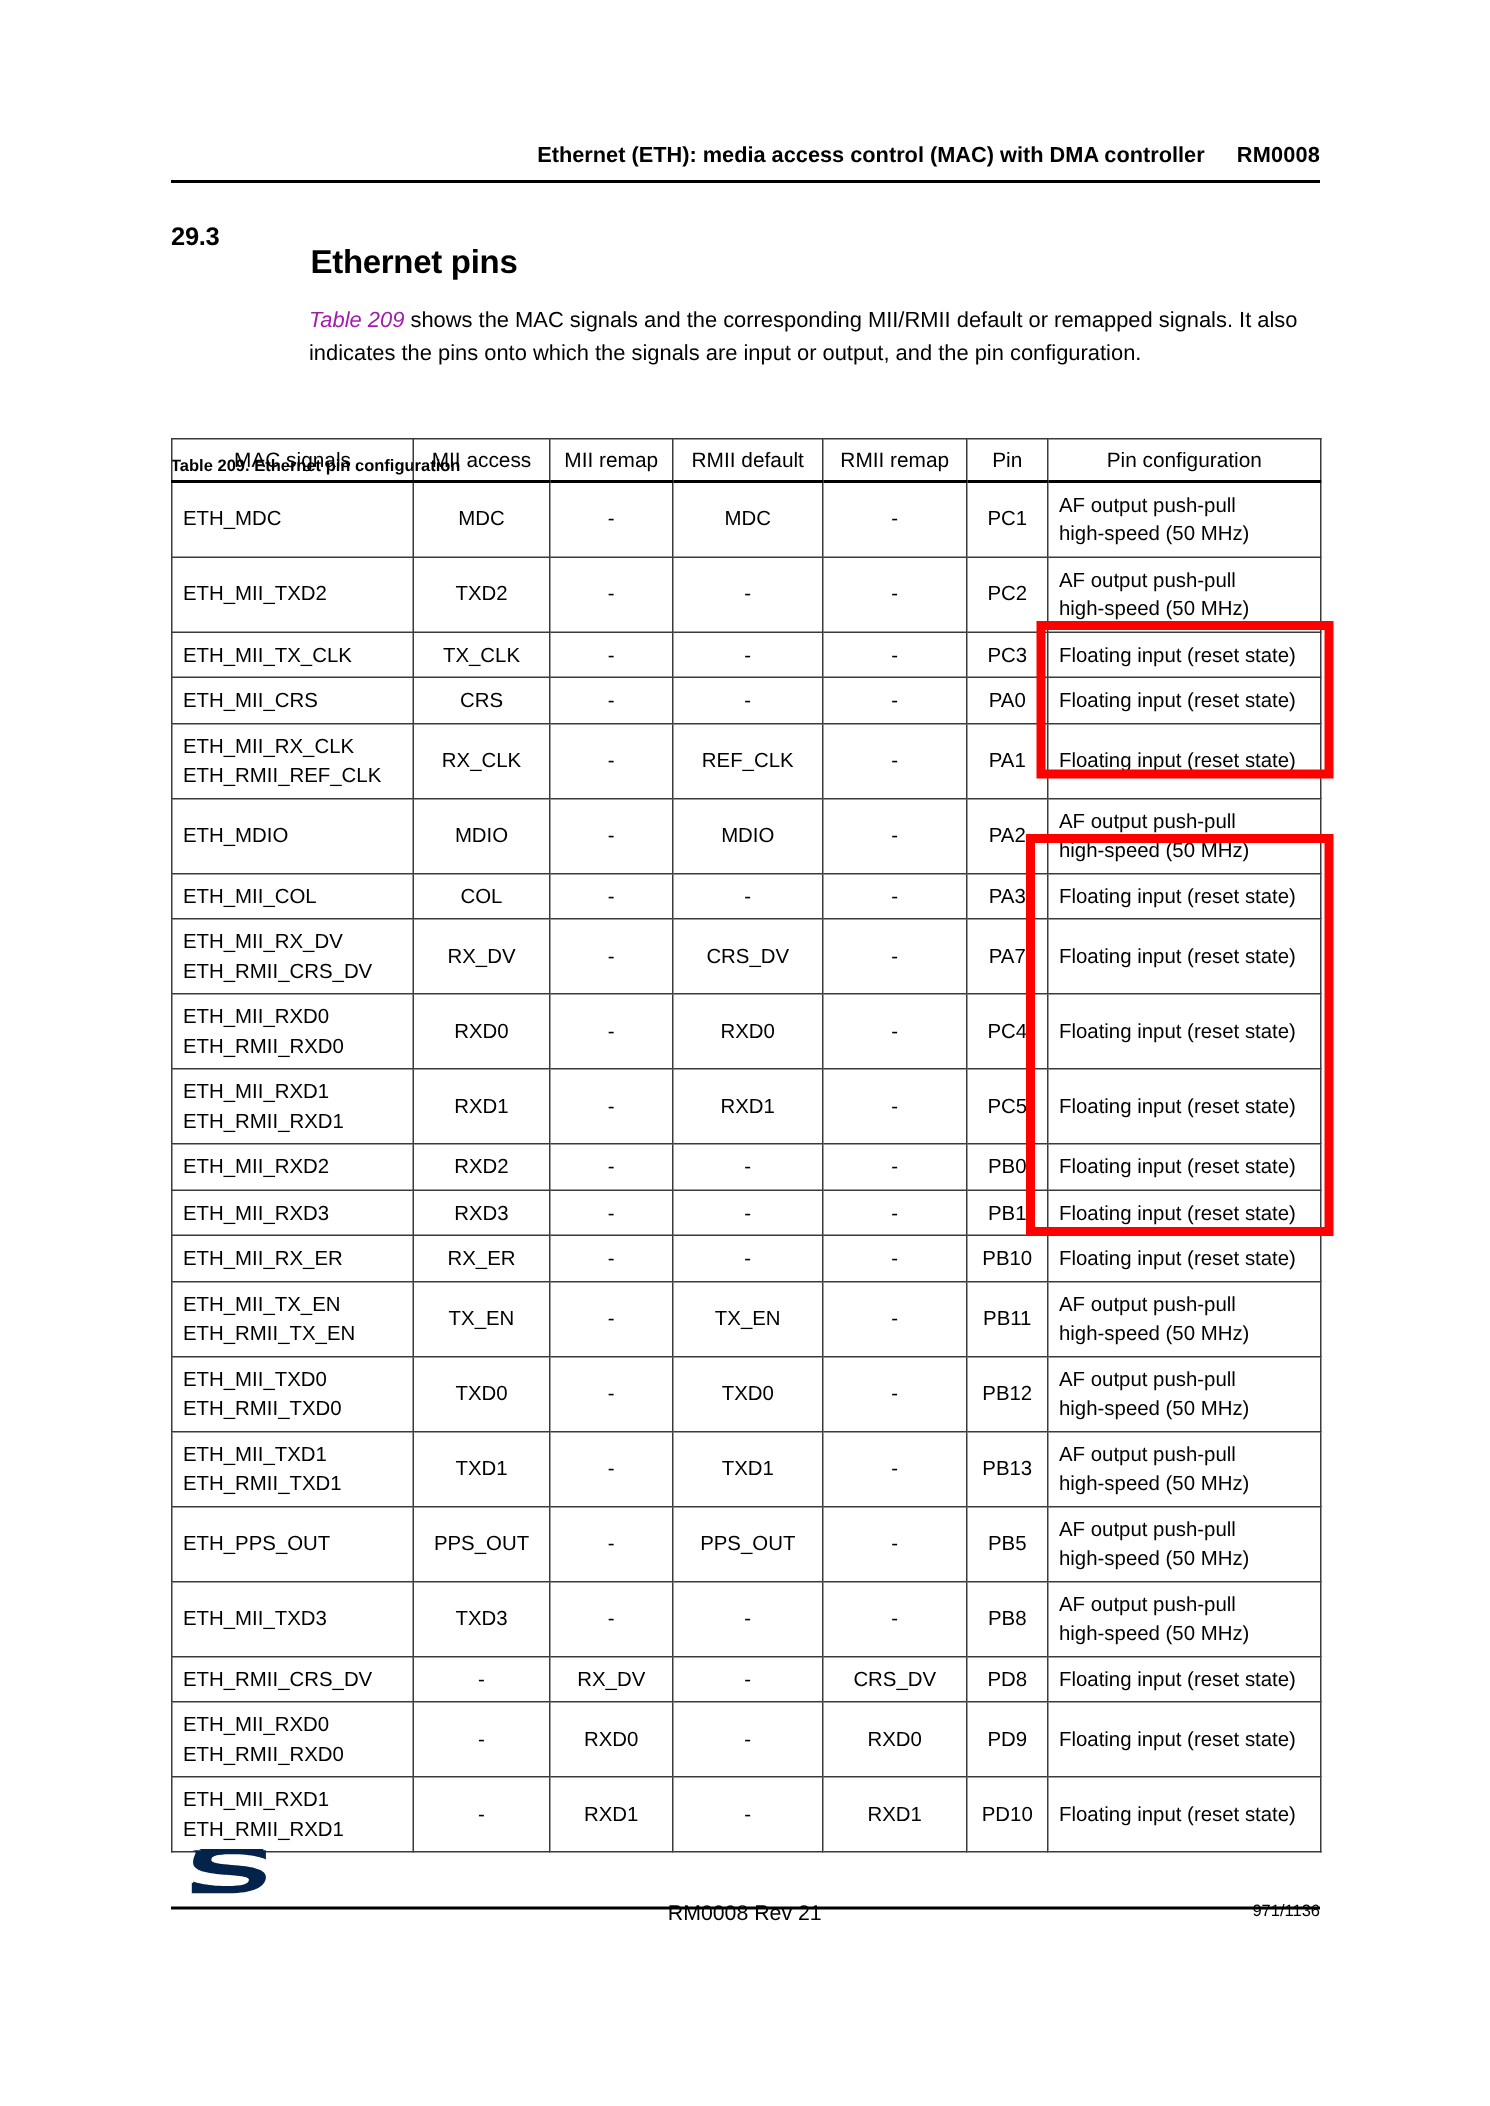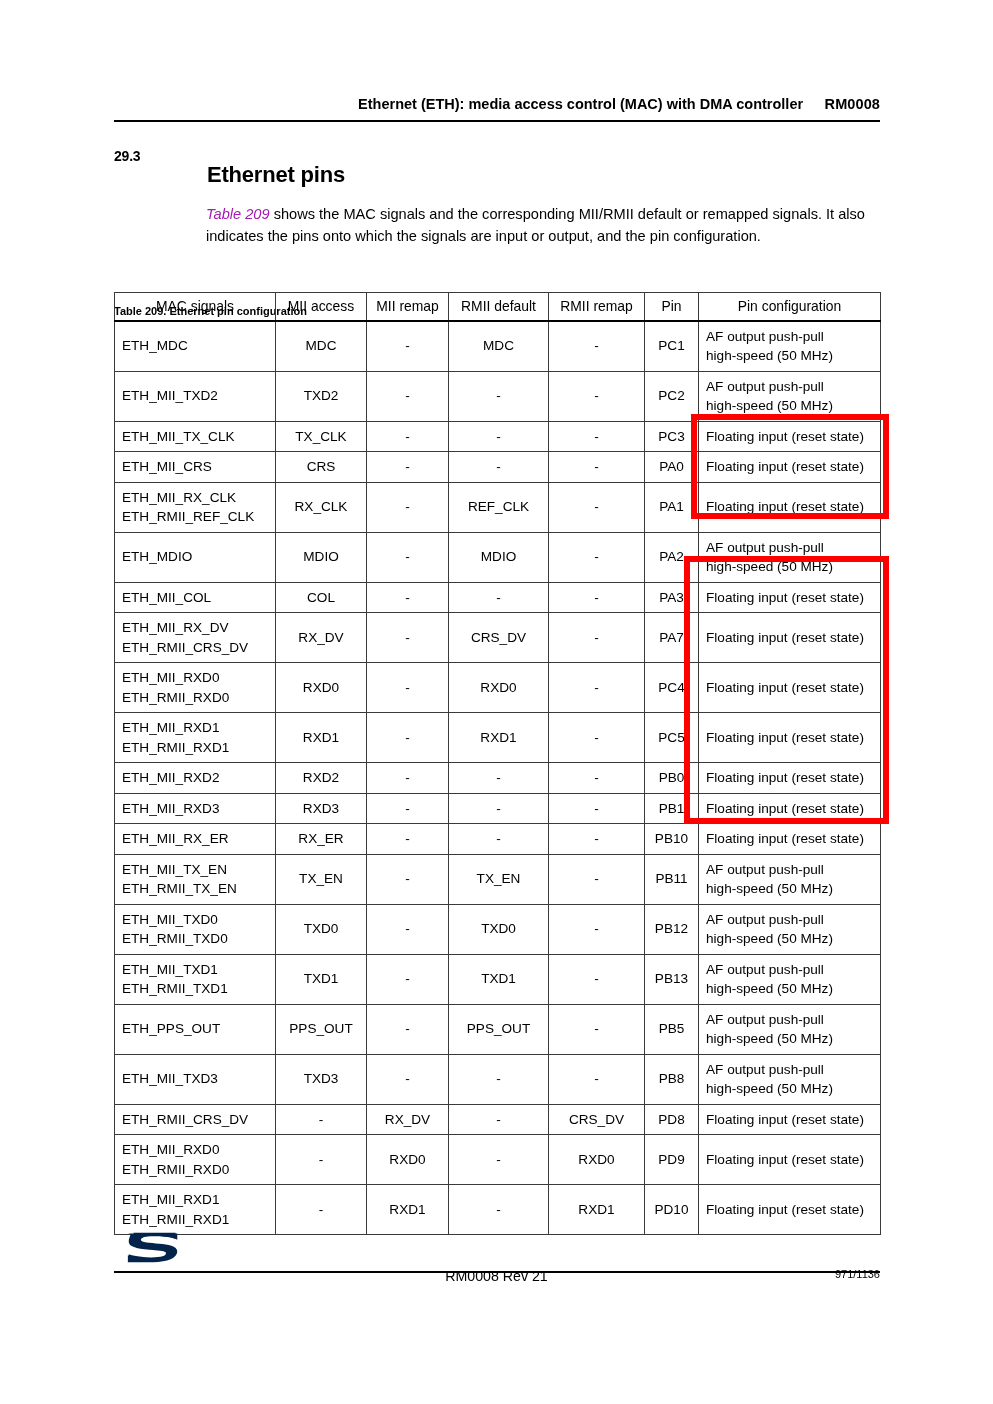--- a/index.html
+++ b/index.html
@@ -49,21 +49,21 @@
     position: absolute;
     left: 114px; top: 120px;
     width: 766px; height: 1.6px;
     background: #000;
   }
 
   
   .sec-num {
     position: absolute;
     left: 114px; top: 148px;
-    font-size: 14px;
+    font-size: 17px;
     font-weight: bold;
     letter-spacing: -0.2px;
   }
   .sec-title {
     position: absolute;
     left: 207px; top: 147px;
     font-size: 22px;
     font-weight: bold;
     letter-spacing: -0.2px;
   }

